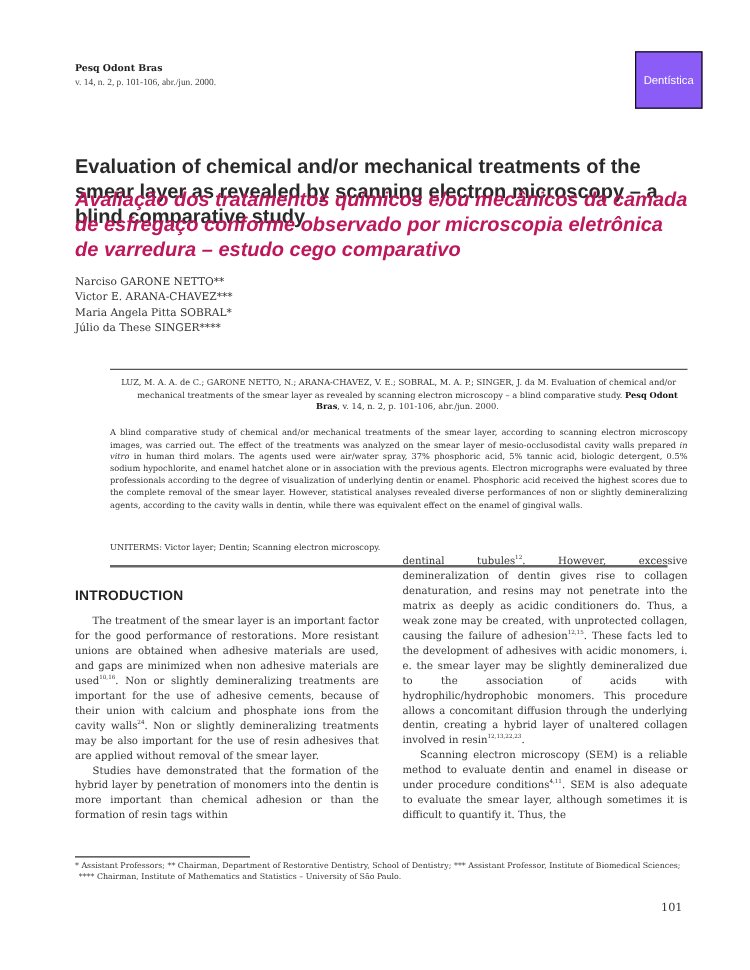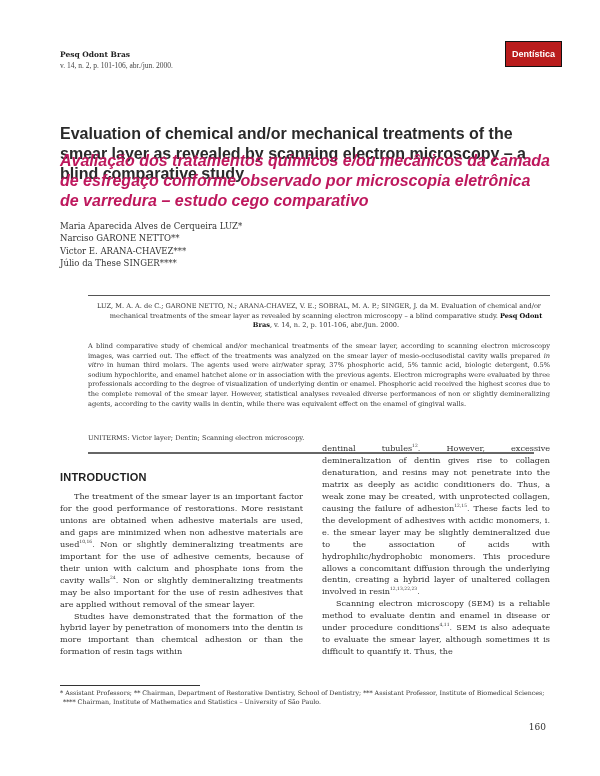--- a/index.html
+++ b/index.html
@@ -3,21 +3,21 @@
 <meta charset="utf-8">
 <style>
   html, body { margin:0; padding:0; background:#fff; }
   body { width:600px; height:776px; position:relative; overflow:hidden; color:#222; }
   .abs { position:absolute; }
 
   .journal { left:60px; top:49px; font-size:8px; line-height:11px; }
   .journal .jname { font-weight:bold; font-family:"DejaVu Serif", serif; font-size:7.5px; }
   .journal .jvol { color:#444; font-family:Liberation Serif, serif; font-size:7.5px; }
 
-  .badge { right:38px; top:41px; background:#b91c1c; color:#fff; font-size:9px; font-weight:bold; padding:7px 6px; border:1px solid #111; font-family:"Liberation Sans", sans-serif;}
+  .badge { right:38px; top:41px; background:#8b5cf6; color:#fff; font-size:9px; font-weight:normal; padding:17px 6px; border:1px solid #111; font-family:"Liberation Sans", sans-serif;}
 
   .title-en { left:60px; top:80px; width:480px; font-size:16px; line-height:20px; font-weight:bold; font-family:"Liberation Sans", sans-serif; color:#2a2a2a;margin-top:44px; }
   .title-pt { left:60px; top:151px; width:490px; font-size:16px; line-height:20px; font-weight:bold; font-style:italic; font-family:"Liberation Sans", sans-serif; color:#be185d; }
 
   .authors { left:60px; top:220px; font-size:8.5px; line-height:12.3px; font-family:"DejaVu Serif", serif; color:#333; }
   .authors div { white-space:nowrap; }
 
   .rule1 { left:88px; top:295px; width:462px; height:1px; background:#555; }
   .citation { left:88px; top:302px; width:462px; font-size:6.6px; line-height:9.6px; font-family:"DejaVu Serif", serif; color:#333; text-indent:-14px; padding-left:14px; box-sizing:border-box;text-align:center; }
   .citation b { color:#111; }
@@ -46,23 +46,23 @@
   <div class="jname">Pesq Odont Bras</div>
   <div class="jvol">v. 14, n. 2, p. 101-106, abr./jun. 2000.</div>
 </div>
 
 <div class="abs badge">Dentística</div>
 
 <div class="abs title-en">Evaluation of chemical and/or mechanical treatments of the smear layer as revealed by scanning electron microscopy – a blind comparative study</div>
 <div class="abs title-pt">Avaliação dos tratamentos químicos e/ou mecânicos da camada de esfregaço conforme observado por microscopia eletrônica de varredura – estudo cego comparativo</div>
 
 <div class="abs authors">
-  <div>Maria Aparecida Alves de Cerqueira LUZ*</div>
   <div>Narciso GARONE NETTO**</div>
   <div>Victor E. ARANA-CHAVEZ***</div>
+  <div>Maria Angela Pitta SOBRAL*</div>
   <div>Júlio da These SINGER****</div>
 </div>
 
 <div class="abs rule1"></div>
 
 <div class="abs citation"><span>LUZ, M. A. A. de C.; GARONE NETTO, N.; ARANA-CHAVEZ, V. E.; SOBRAL, M. A. P.; SINGER, J. da M. Evaluation of chemical and/or mechanical treatments of the smear layer as revealed by scanning electron microscopy – a blind comparative study. </span><b>Pesq Odont Bras</b><span>, v. 14, n. 2, p. 101-106, abr./jun. 2000.</span></div>
 
 <div class="abs abstract"><span>A blind comparative study of chemical and/or mechanical treatments of the smear layer, according to scanning electron microscopy images, was carried out. The effect of the treatments was analyzed on the smear layer of mesio-occlusodistal cavity walls prepared </span><i>in vitro</i><span> in human third molars. The agents used were air/water spray, 37% phosphoric acid, 5% tannic acid, biologic detergent, 0.5% sodium hypochlorite, and enamel hatchet alone or in association with the previous agents. Electron micrographs were evaluated by three professionals according to the degree of visualization of underlying dentin or enamel. Phosphoric acid received the highest scores due to the complete removal of the smear layer. However, statistical analyses revealed diverse performances of non or slightly demineralizing agents, according to the cavity walls in dentin, while there was equivalent effect on the enamel of gingival walls.</span></div>
 
 <div class="abs uniterms">UNITERMS: Victor layer; Dentin; Scanning electron microscopy.</div>
@@ -77,13 +77,13 @@
 </div>
 
 <div class="abs col col2">
   <p class="noind"><span>dentinal tubules</span><sup>12</sup><span>. However, excessive demineralization of dentin gives rise to collagen denaturation, and resins may not penetrate into the matrix as deeply as acidic conditioners do. Thus, a weak zone may be created, with unprotected collagen, causing the failure of adhesion</span><sup>12,15</sup><span>. These facts led to the development of adhesives with acidic monomers, i. e. the smear layer may be slightly demineralized due to the association of acids with hydrophilic/hydrophobic monomers. This procedure allows a concomitant diffusion through the underlying dentin, creating a hybrid layer of unaltered collagen involved in resin</span><sup>12,13,22,23</sup><span>.</span></p>
   <p><span>Scanning electron microscopy (SEM) is a reliable method to evaluate dentin and enamel in disease or under procedure conditions</span><sup>4,11</sup><span>. SEM is also adequate to evaluate the smear layer, although sometimes it is difficult to quantify it. Thus, the</span></p>
 </div>
 
 <div class="abs rule3"></div>
 <div class="abs footnote">* Assistant Professors; ** Chairman, Department of Restorative Dentistry, School of Dentistry; *** Assistant Professor, Institute of Biomedical Sciences; **** Chairman, Institute of Mathematics and Statistics – University of São Paulo.</div>
 
-<div class="abs pagenum">160</div>
+<div class="abs pagenum">101</div>
 
 </body></html>

